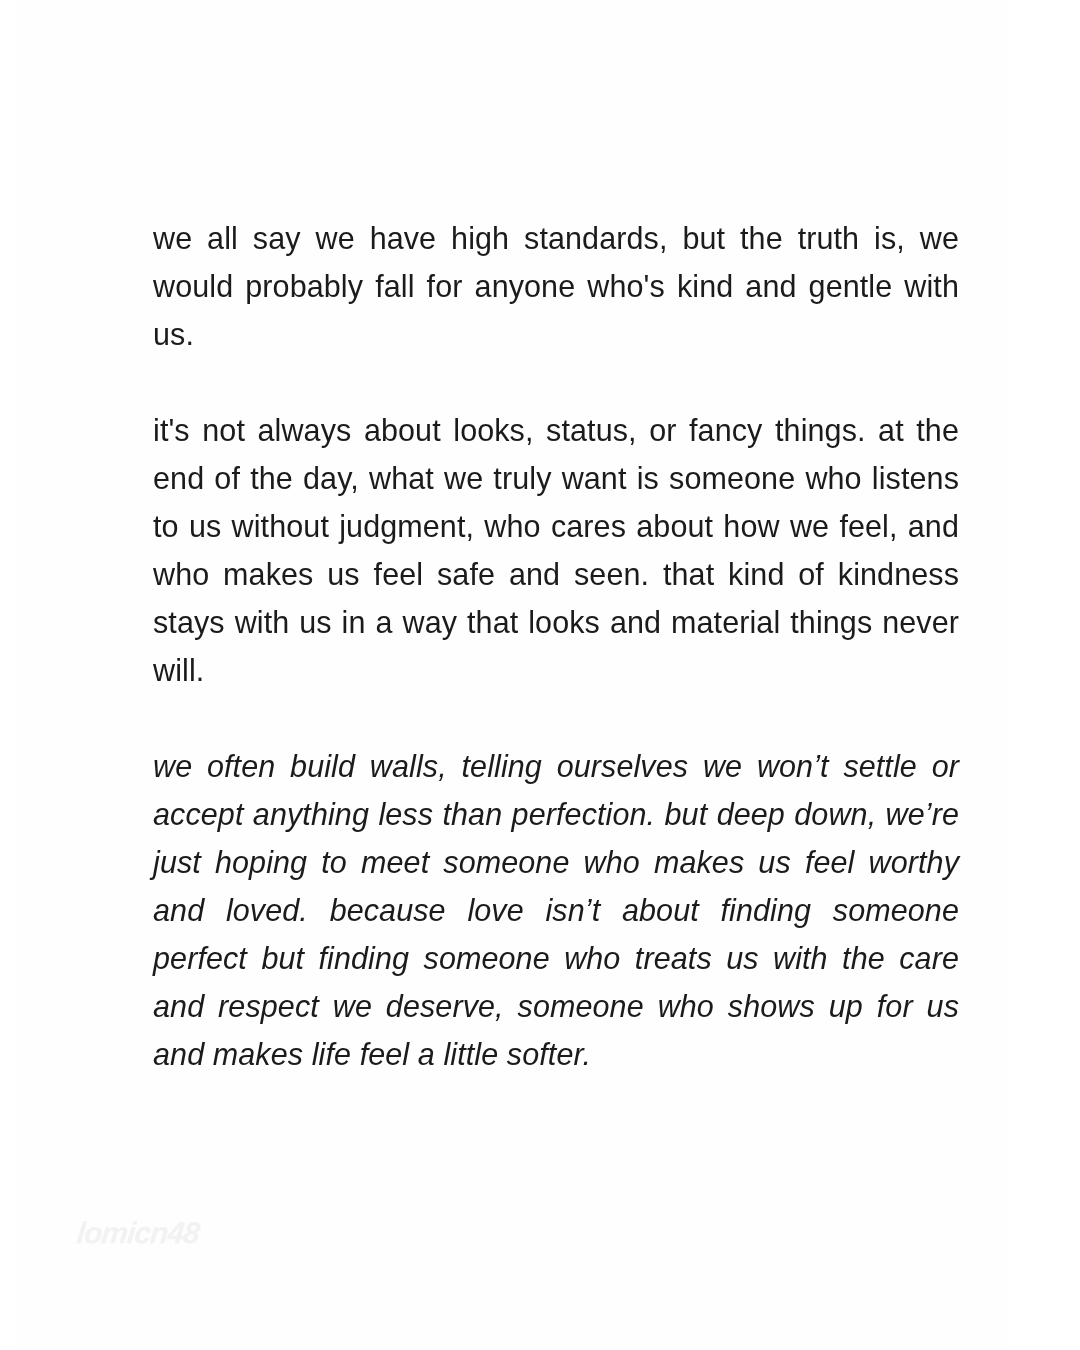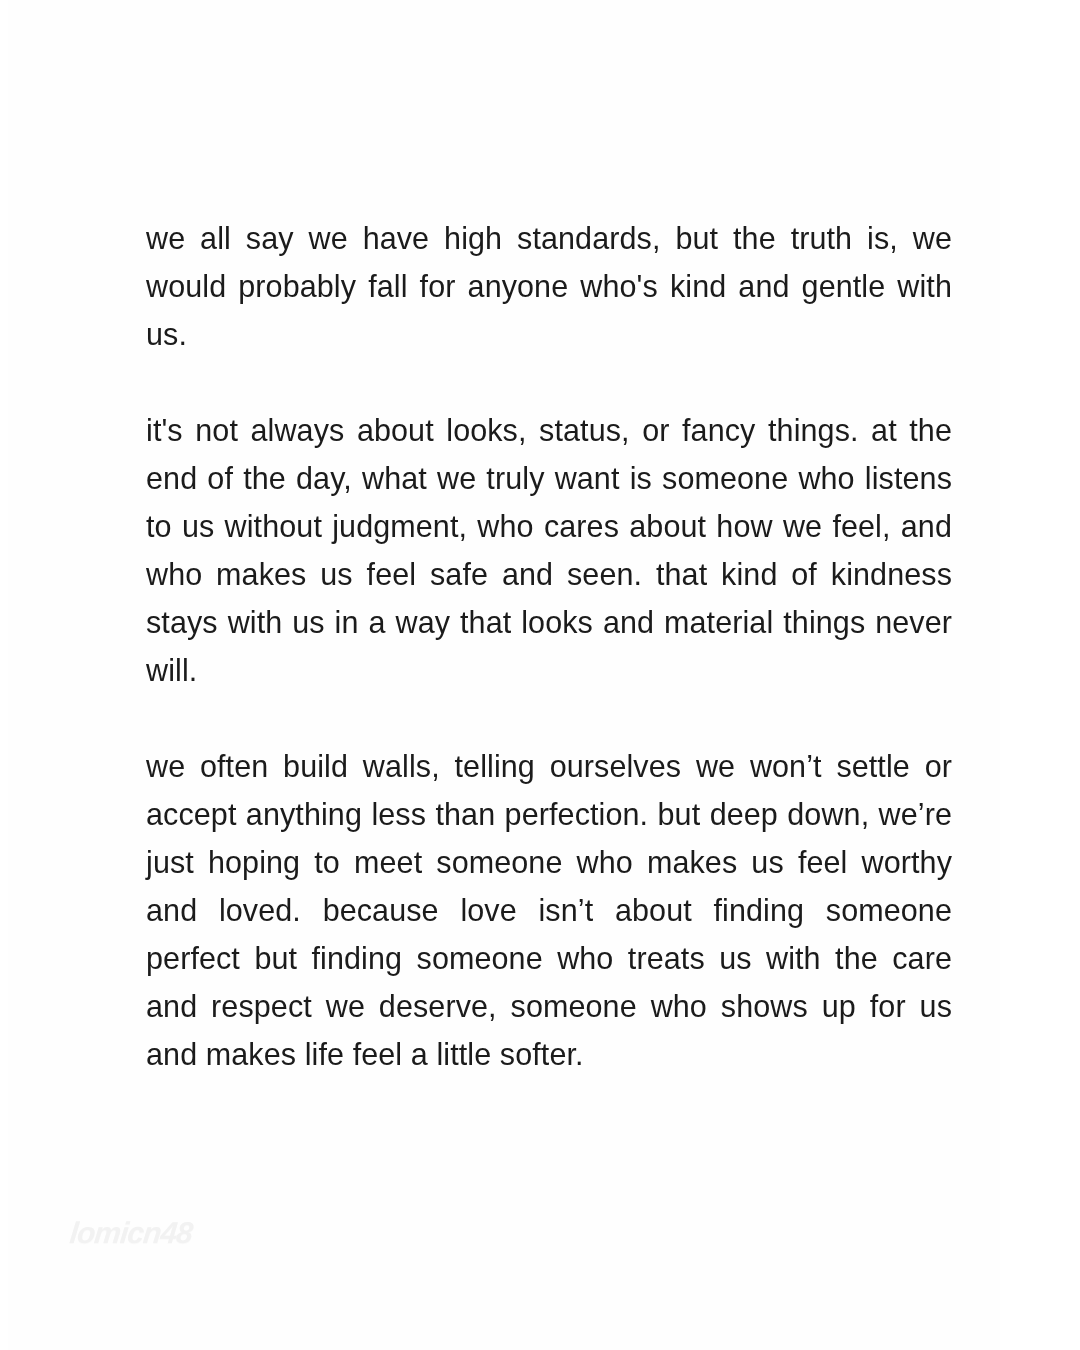--- a/index.html
+++ b/index.html
@@ -9,21 +9,21 @@
   body {
     width: 1080px;
     height: 1350px;
     background: #ffffff;
     font-family: "Liberation Sans", sans-serif;
     position: relative;
     overflow: hidden;
   }
   .page {
     position: absolute;
-    left: 8px;
+    left: 15px;
     top: 0;
     width: 992px;
     height: 1350px;
     background: #fefefe;
   }
   .content {
     position: absolute;
     left: 138px;
     top: 214px;
     width: 806px;
@@ -33,20 +33,21 @@
     line-height: 48px;
     color: #1b1b1b;
     text-align: justify;
     text-justify: inter-word;
     margin: 0 0 48px 0;
     letter-spacing: 0.1px;
     font-weight: 400;
   }
   .para:last-child {
     margin-bottom: 0;
+    font-style: italic;
   }
   .watermark {
     position: absolute;
     left: 62px;
     top: 1216px;
     font-size: 30px;
     font-weight: bold;
     font-style: italic;
     color: #f2f2f2;
     letter-spacing: -1px;

